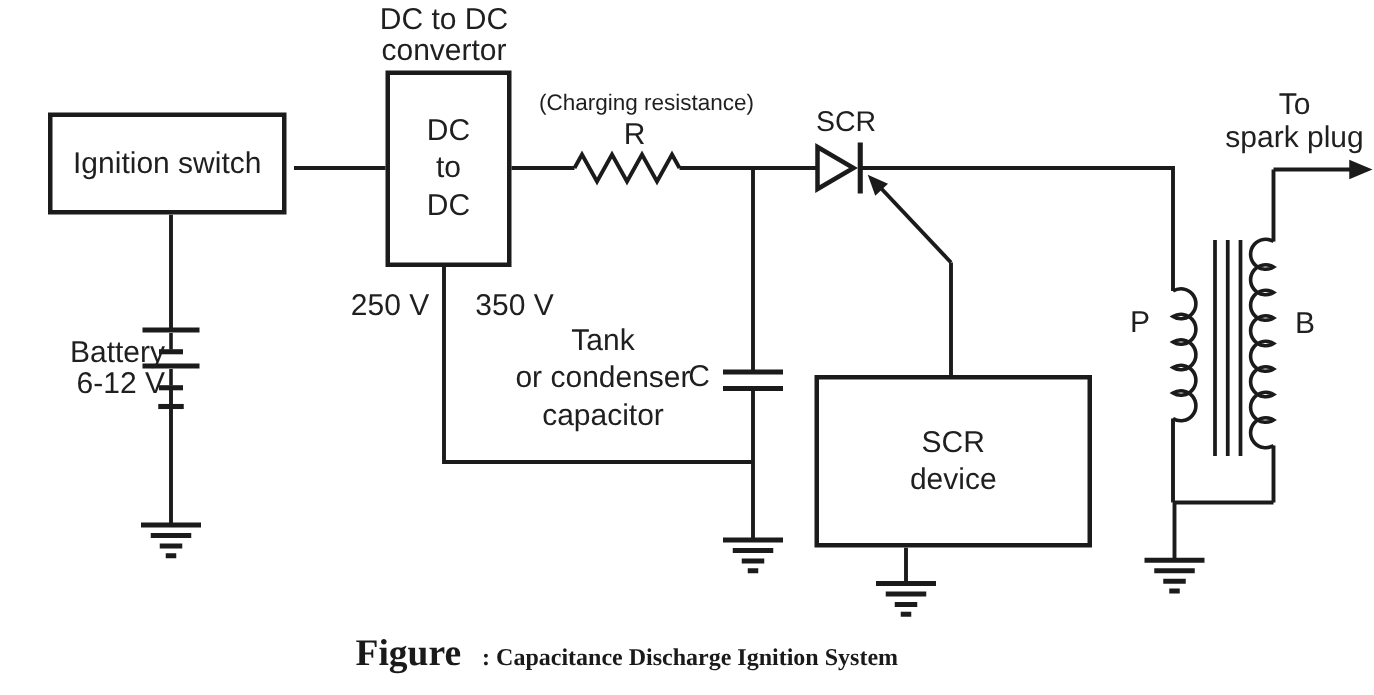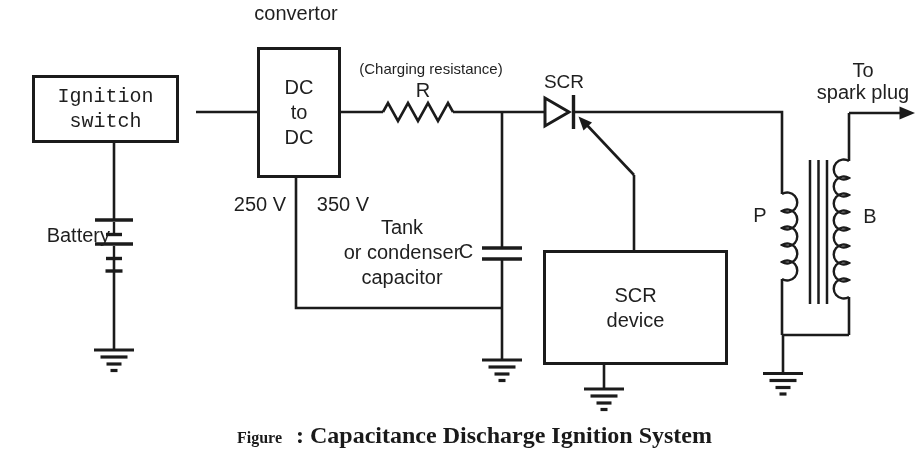--- a/index.html
+++ b/index.html
@@ -15,22 +15,22 @@
     text-align:center;box-sizing:border-box;
   }
   .lbl{position:absolute;white-space:nowrap;line-height:21px;font-size:20px;}
   .ctr{transform:translateX(-50%);text-align:center;}
   .box .ln{font-size:20px;line-height:25px;}
   .caption{
     position:absolute;left:237px;top:422px;display:flex;align-items:baseline;gap:14px;
     font-family:"Liberation Serif","DejaVu Serif",serif;font-weight:700;color:#1a1a1a;
     white-space:nowrap;
   }
-  .caption .fig{font-size:16px;}
-  .caption .txt{font-size:24px;}
+  .caption .fig{font-size:25px;}
+  .caption .txt{font-size:16px;}
 </style>
 </head>
 <body>
 
 <div class="canvas">
 
   <svg class="wiring" viewBox="0 0 916 463" stroke="#1b1b1b" fill="none" stroke-width="2.6">
     <defs>
       <g id="gnd" stroke="#1b1b1b" stroke-width="3.2">
         <line x1="-20" y1="0" x2="20" y2="0"></line>
@@ -98,36 +98,37 @@
     </g>
     <line x1="783" y1="335" x2="783" y2="373"></line>
     <use href="#gnd" transform="translate(783,373.5)"></use>
 
     <g>
       <line x1="849" y1="113" x2="901" y2="113"></line>
       <polygon fill="#1b1b1b" stroke="none" points="915,113 899.5,106.5 899.5,119.5"></polygon>
     </g>
   </svg>
 
-  <div class="box" style="left:32px;top:75px;width:147px;height:68px;font-family:Liberation Mono, monospace;">
+  <div class="box" style="left:32px;top:75px;width:159px;height:68px;">
     <div class="ln">Ignition switch</div>
   </div>
 
   <div class="box" style="left:257px;top:47px;width:84px;height:131px;">
     <div class="ln">DC</div>
     <div class="ln">to</div>
     <div class="ln">DC</div>
   </div>
 
   <div class="box" style="left:543px;top:250px;width:185px;height:115px;">
     <div class="ln">SCR</div>
     <div class="ln">device</div>
   </div>
 
   <div class="lbl ctr" style="left:296px;top:3px;">
+    <div>DC to DC</div>
     <div>convertor</div>
   </div>
 
   <div class="lbl ctr" style="left:431px;top:58px;font-size:15px;">(Charging resistance)</div>
 
   <div class="lbl ctr" style="left:423px;top:80px;">R</div>
 
   <div class="lbl ctr" style="left:564px;top:71px;font-size:19px;">SCR</div>
 
   <div class="lbl ctr" style="left:260px;top:194px;">250 V</div>
@@ -137,20 +138,21 @@
   <div class="lbl ctr" style="left:402px;top:215px;line-height:25px;">
     <div>Tank</div>
     <div>or condenser</div>
     <div>capacitor</div>
   </div>
 
   <div class="lbl ctr" style="left:466px;top:241px;">C</div>
 
   <div class="lbl" style="left:28px;top:225px;width:82px;text-align:right;">
     <div>Battery</div>
+    <div>6-12 V</div>
   </div>
 
   <div class="lbl ctr" style="left:760px;top:205px;">P</div>
 
   <div class="lbl ctr" style="left:870px;top:206px;">B</div>
 
   <div class="lbl ctr" style="left:863px;top:59px;line-height:22px;">
     <div>To</div>
     <div>spark plug</div>
   </div>

